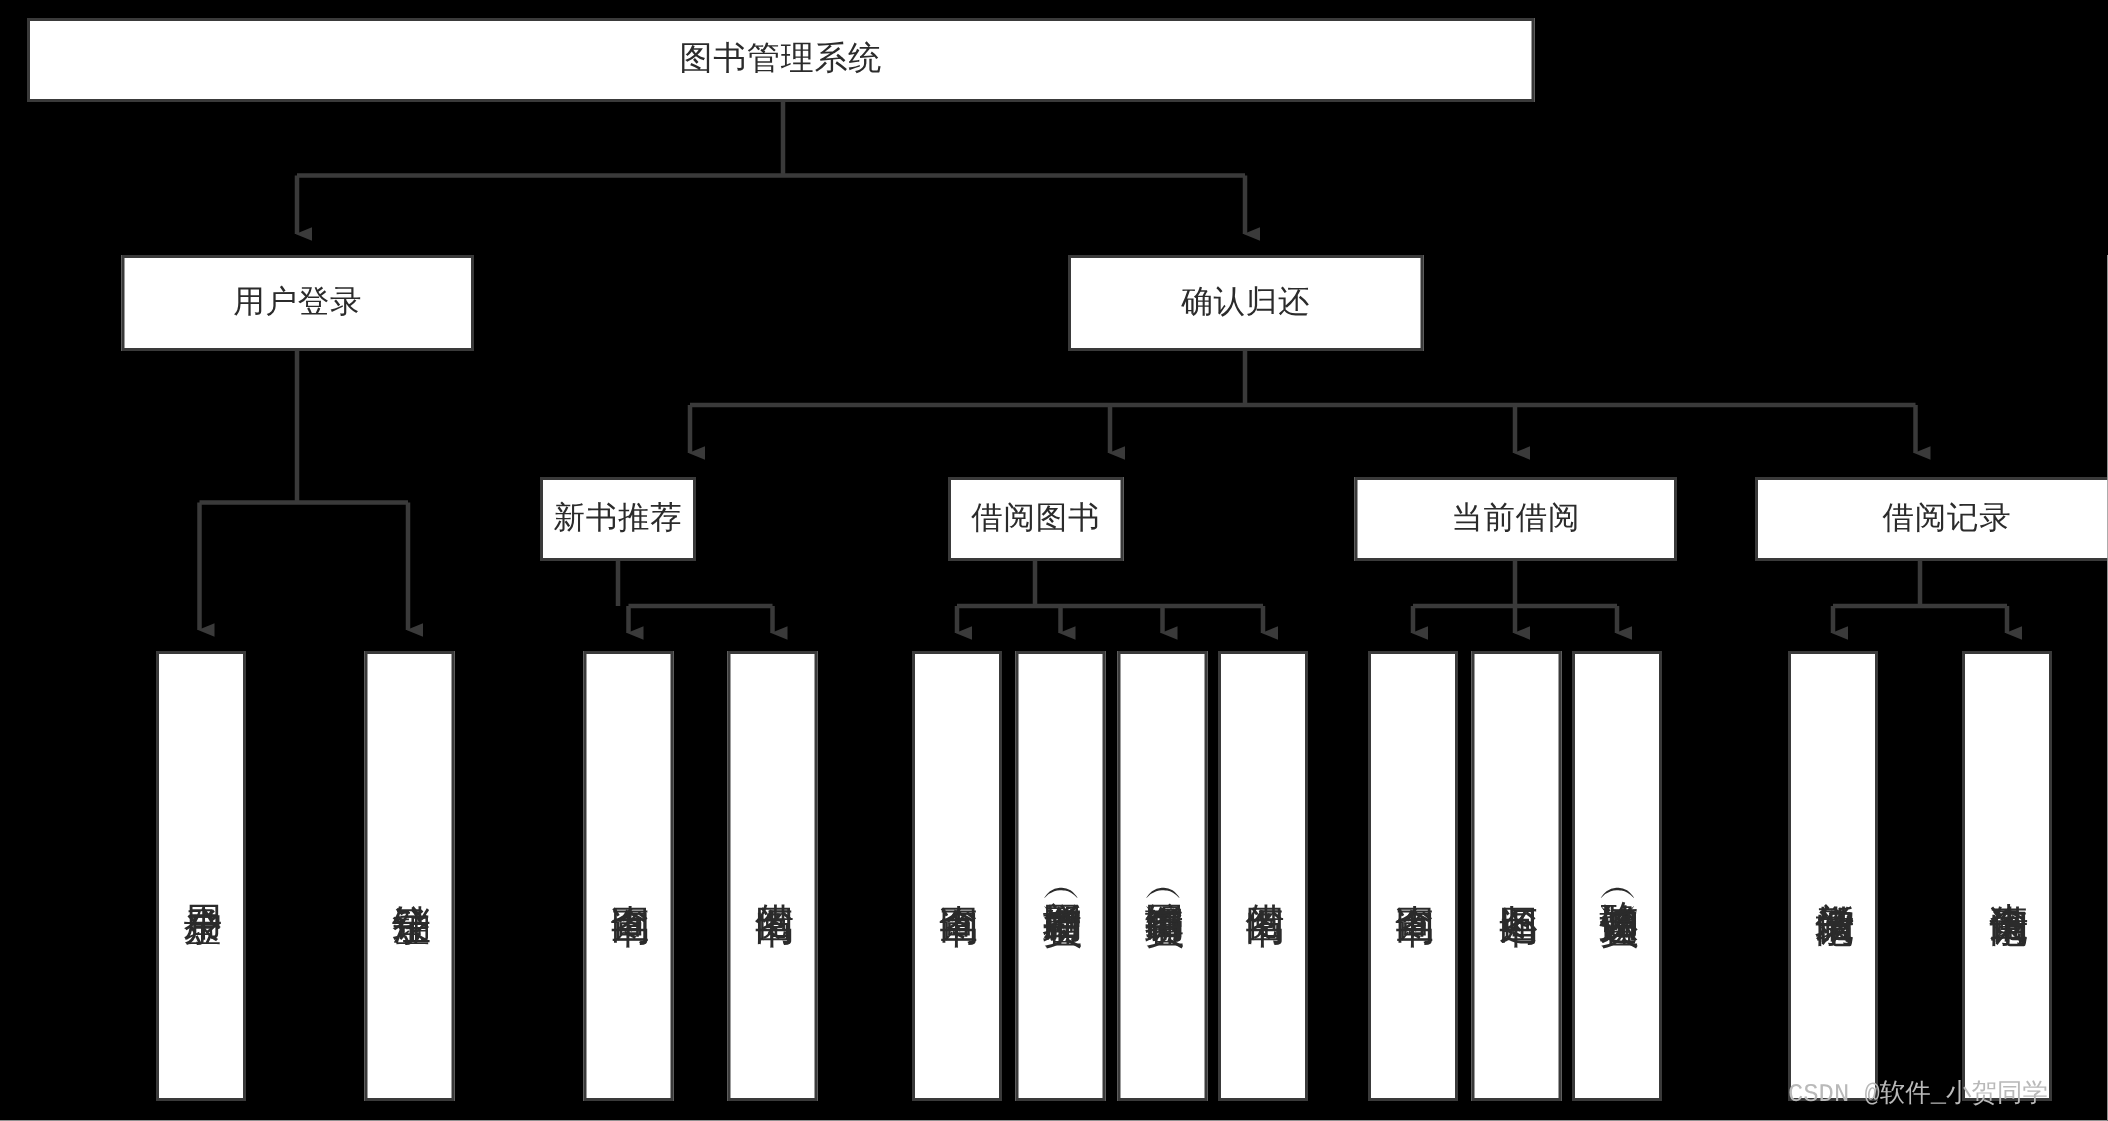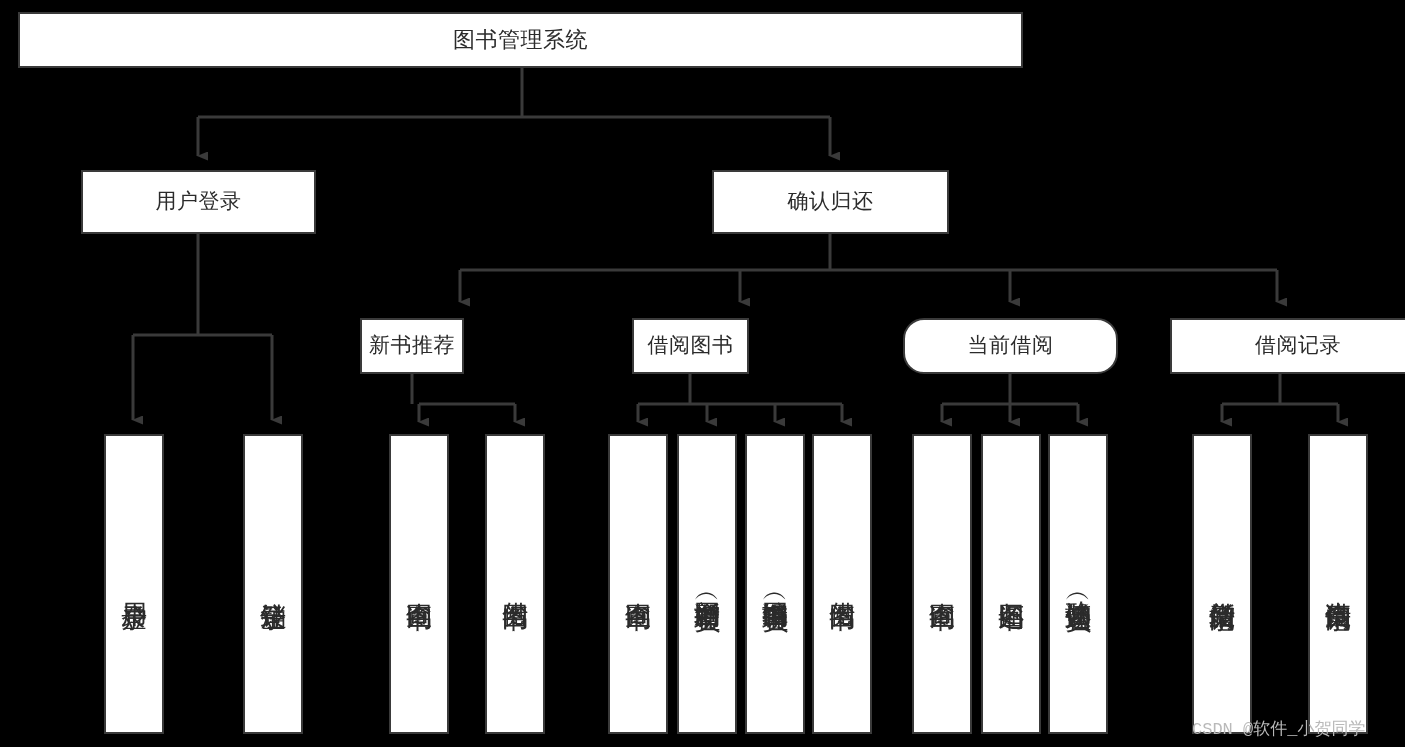--- a/index.html
+++ b/index.html
@@ -137,21 +137,21 @@
   <div class="node horiz" style="left:712px; top:170px; width:237px; height:64px;">
     <span class="label">确认归还</span>
   </div>
 
   <div class="node horiz" style="left:360px; top:318px; width:104px; height:56px;">
     <span class="label">新书推荐</span>
   </div>
   <div class="node horiz" style="left:632px; top:318px; width:117px; height:56px;">
     <span class="label">借阅图书</span>
   </div>
-  <div class="node horiz" style="left:903px; top:318px; width:215px; height:56px;border-radius:21px;">
+  <div class="node horiz" style="left:903px; top:318px; width:215px; height:56px;">
     <span class="label">当前借阅</span>
   </div>
   <div class="node horiz" style="left:1170px; top:318px; width:256px; height:56px;">
     <span class="label">借阅记录</span>
   </div>
 
   <div class="node vert" style="left:104px; top:434px; width:60px; height:300px;">
     <span class="label">用户登录</span>
   </div>
   <div class="node vert" style="left:243px; top:434px; width:60px; height:300px;">

